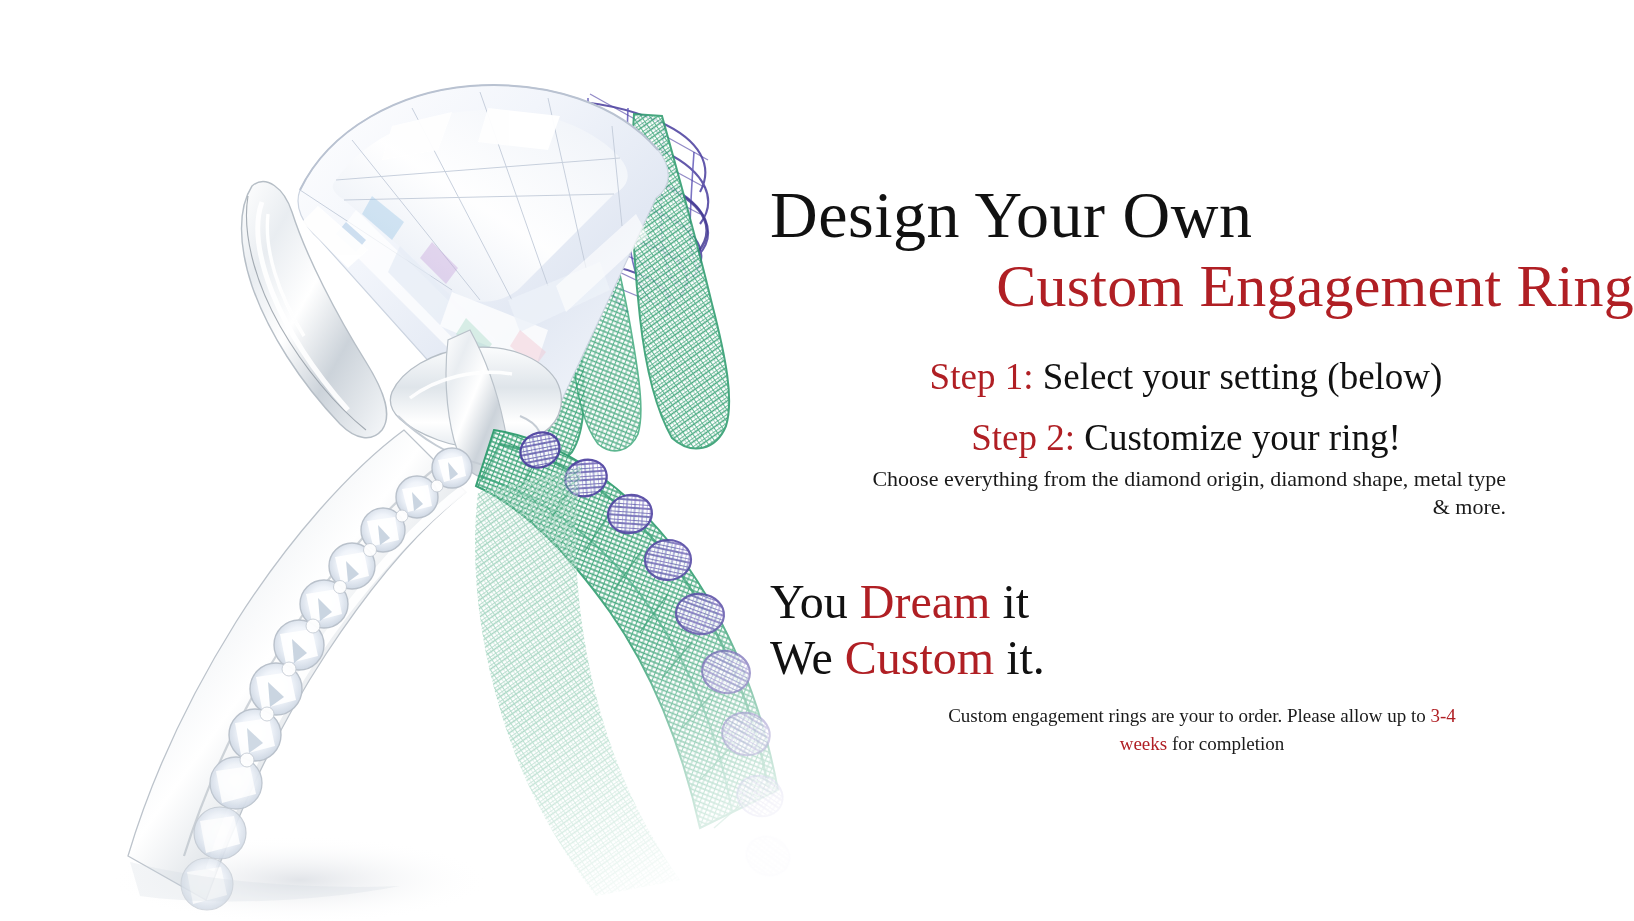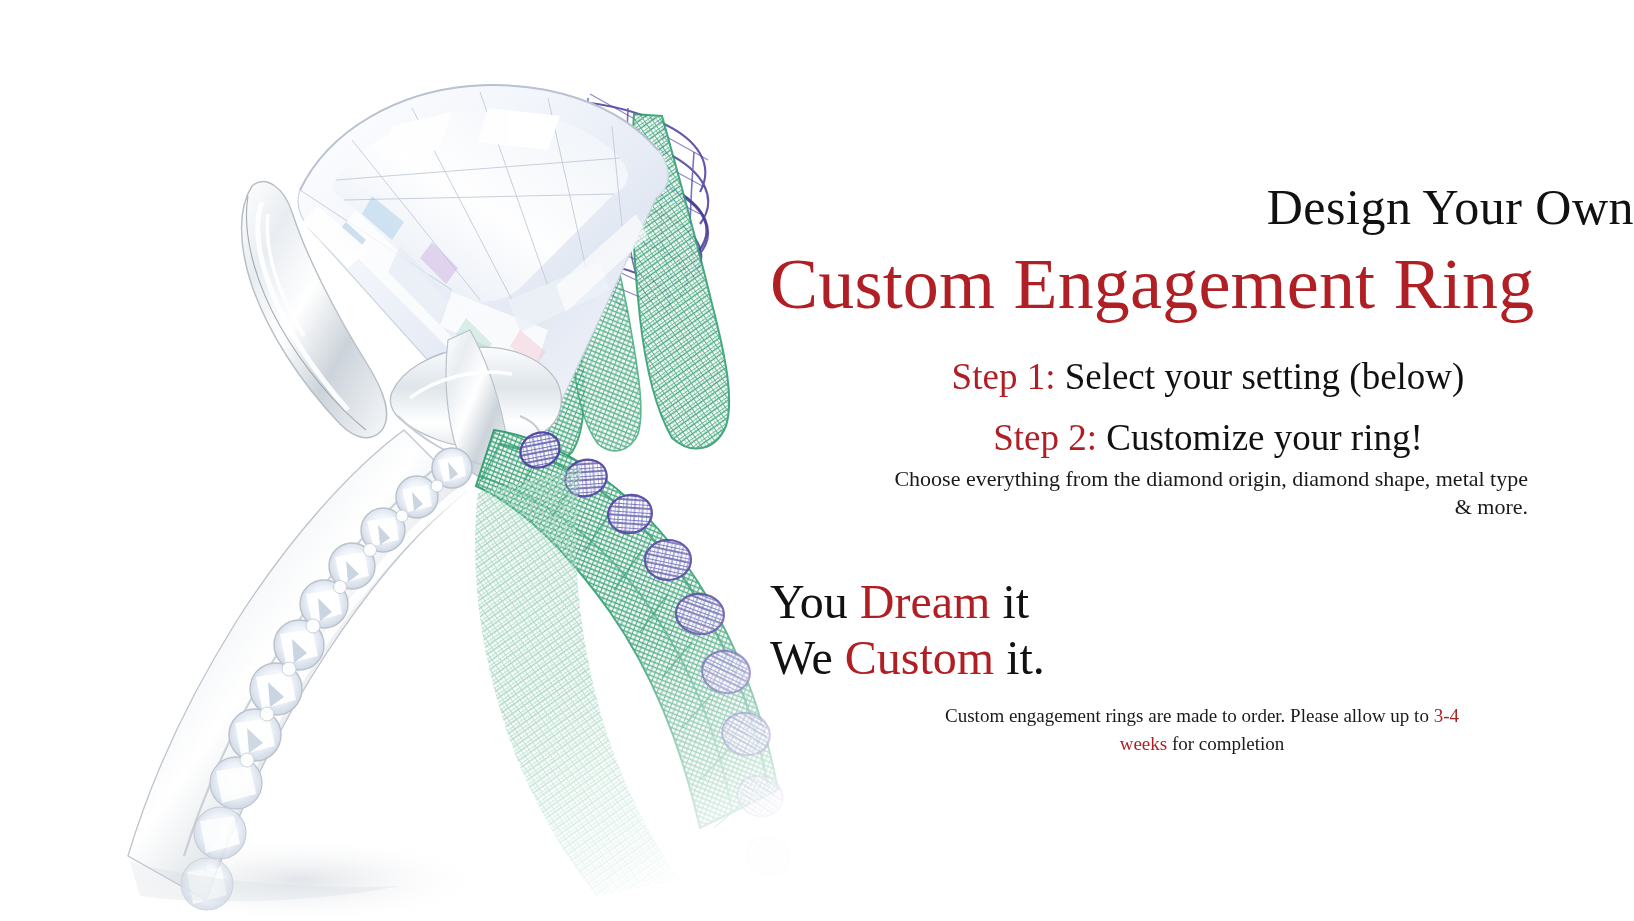--- a/index.html
+++ b/index.html
@@ -30,44 +30,44 @@
   #copy-panel{
     position:absolute;
     left:770px; top:0px;
     width:864px; height:921px;
   }
 
   .headline-1{
     position:absolute;
     left:0px; top:182px;
     width:864px;
-    text-align:right;
-    font-family:"Liberation Serif", serif;
-    font-size:50px;
+    text-align:left;
+    font-family:"Liberation Serif", serif;
+    font-size:66px;
     line-height:1.0;
     letter-spacing:0.5px;
     color:#111111;
     white-space:nowrap;
   }
   .headline-2{
     position:absolute;
-    left:0px; top:248px;
+    left:0px; top:256px;
     width:864px;
-    text-align:left;
-    font-family:"Liberation Serif", serif;
-    font-size:72px;
+    text-align:right;
+    font-family:"Liberation Serif", serif;
+    font-size:60px;
     line-height:1.0;
     font-weight:400;
     letter-spacing:0.2px;
     white-space:nowrap;
   }
 
   .steps{
     position:absolute;
-    left:28px; top:358px;
+    left:6px; top:358px;
     width:820px;
   }
   .step-line{
     font-family:"Liberation Serif", serif;
     font-size:37px;
     line-height:1.0;
     color:#111111;
     text-align:center;
     white-space:nowrap;
   }
@@ -487,17 +487,17 @@
 
       <div class="sub-copy">Choose everything from the diamond origin, diamond shape, metal type &amp; more.</div>
     </div>
 
     <div class="tagline">
       <span class="l1"><span>You </span><span class="accent">Dream</span><span> it</span></span>
       <span class="l2"><span>We </span><span class="accent">Custom</span><span> it.</span></span>
     </div>
 
     <div class="fineprint">
-      <span class="fp-inner"><span>Custom engagement rings are made to order. Please allow up to </span><span class="accent">3-4 weeks</span><span> for completion</span></span>
+      <span class="fp-inner"><span>Custom engagement rings are your to order. Please allow up to </span><span class="accent">3-4 weeks</span><span> for completion</span></span>
     </div>
 
   </div>
 </div>
 
 </body></html>

